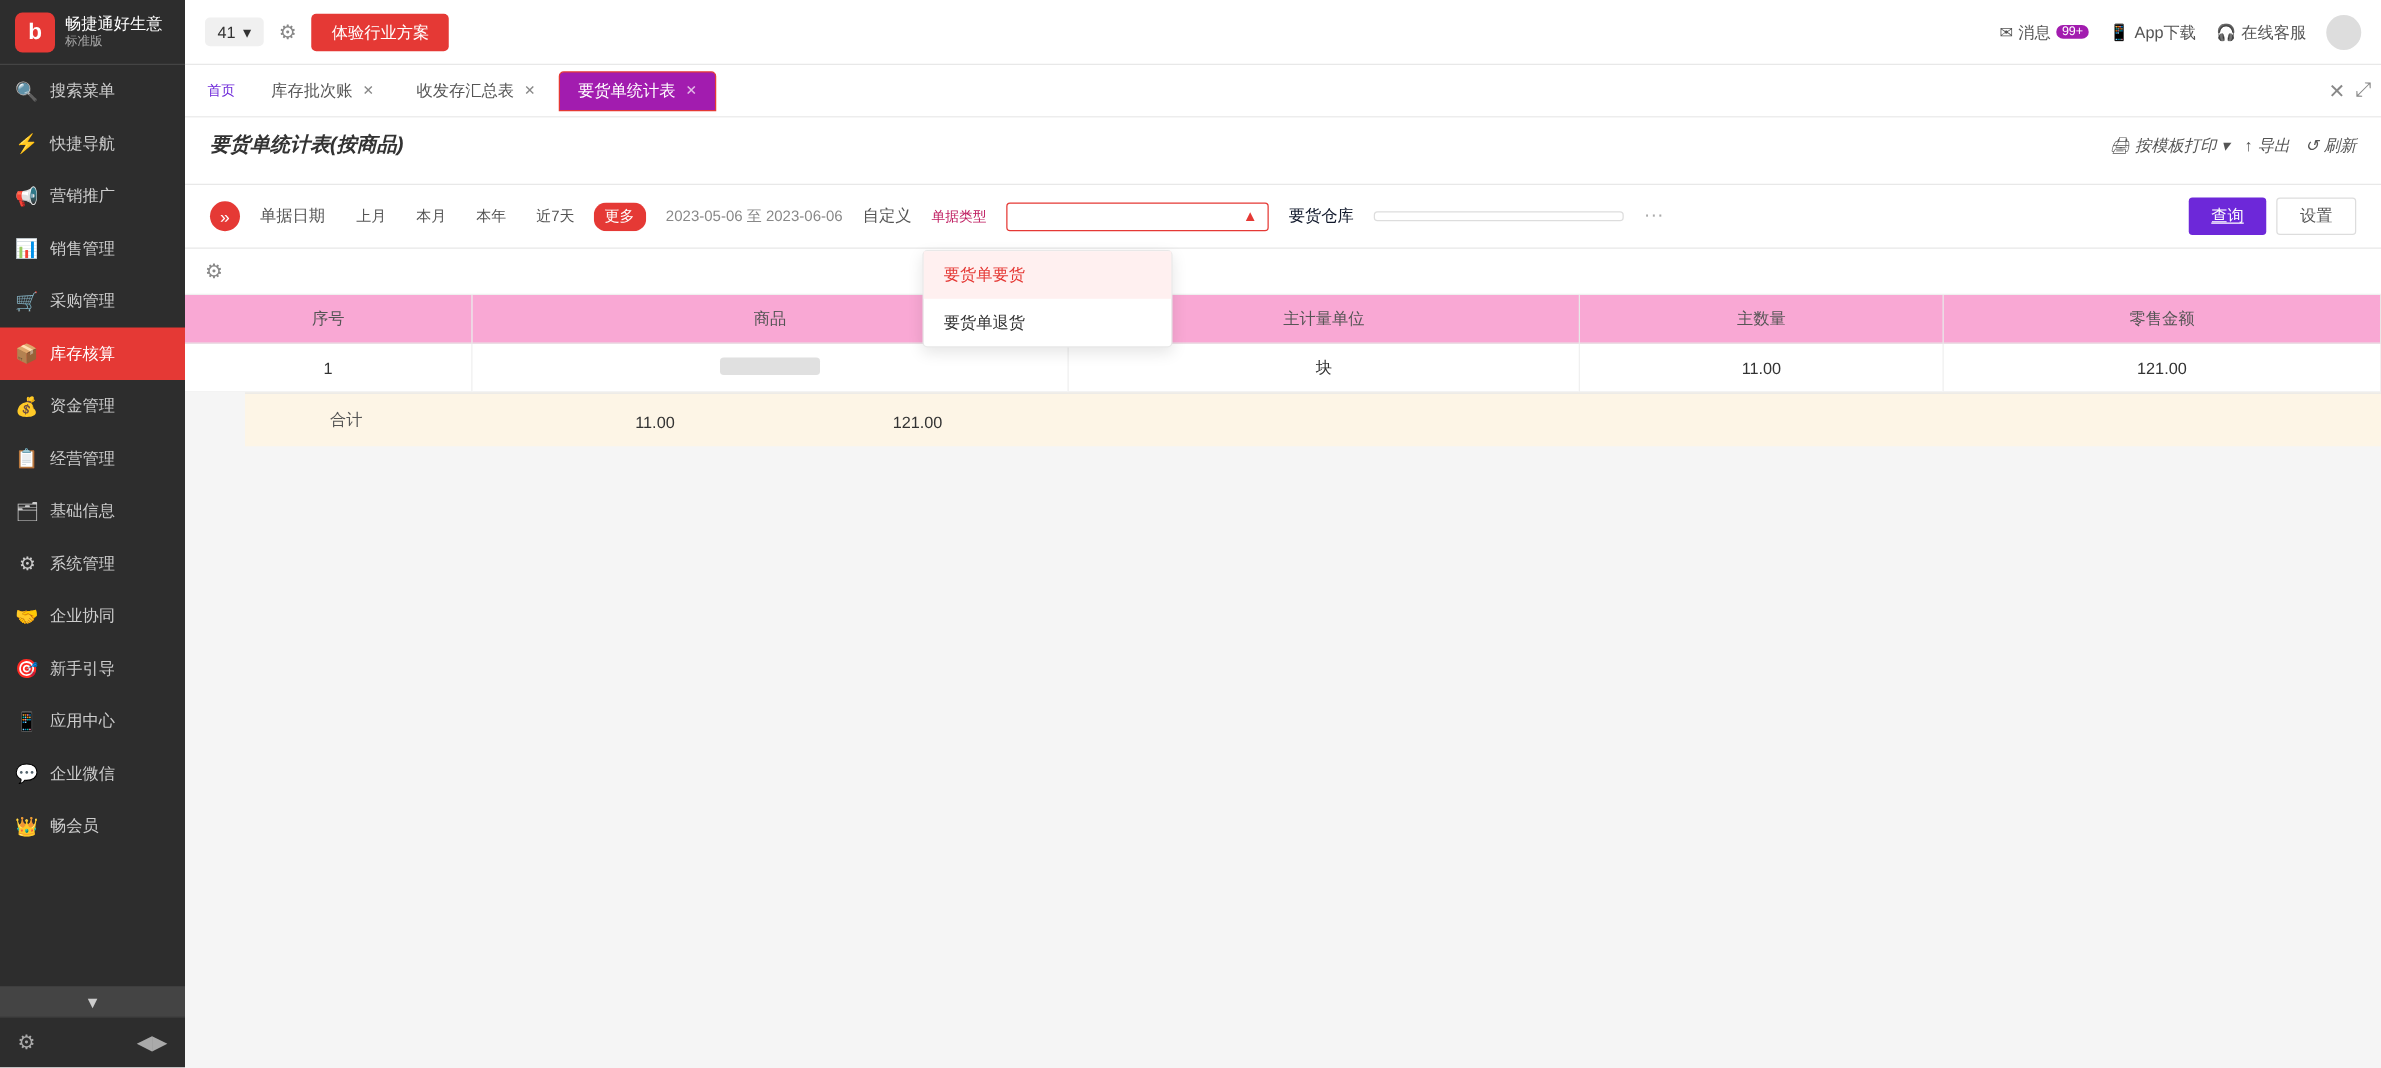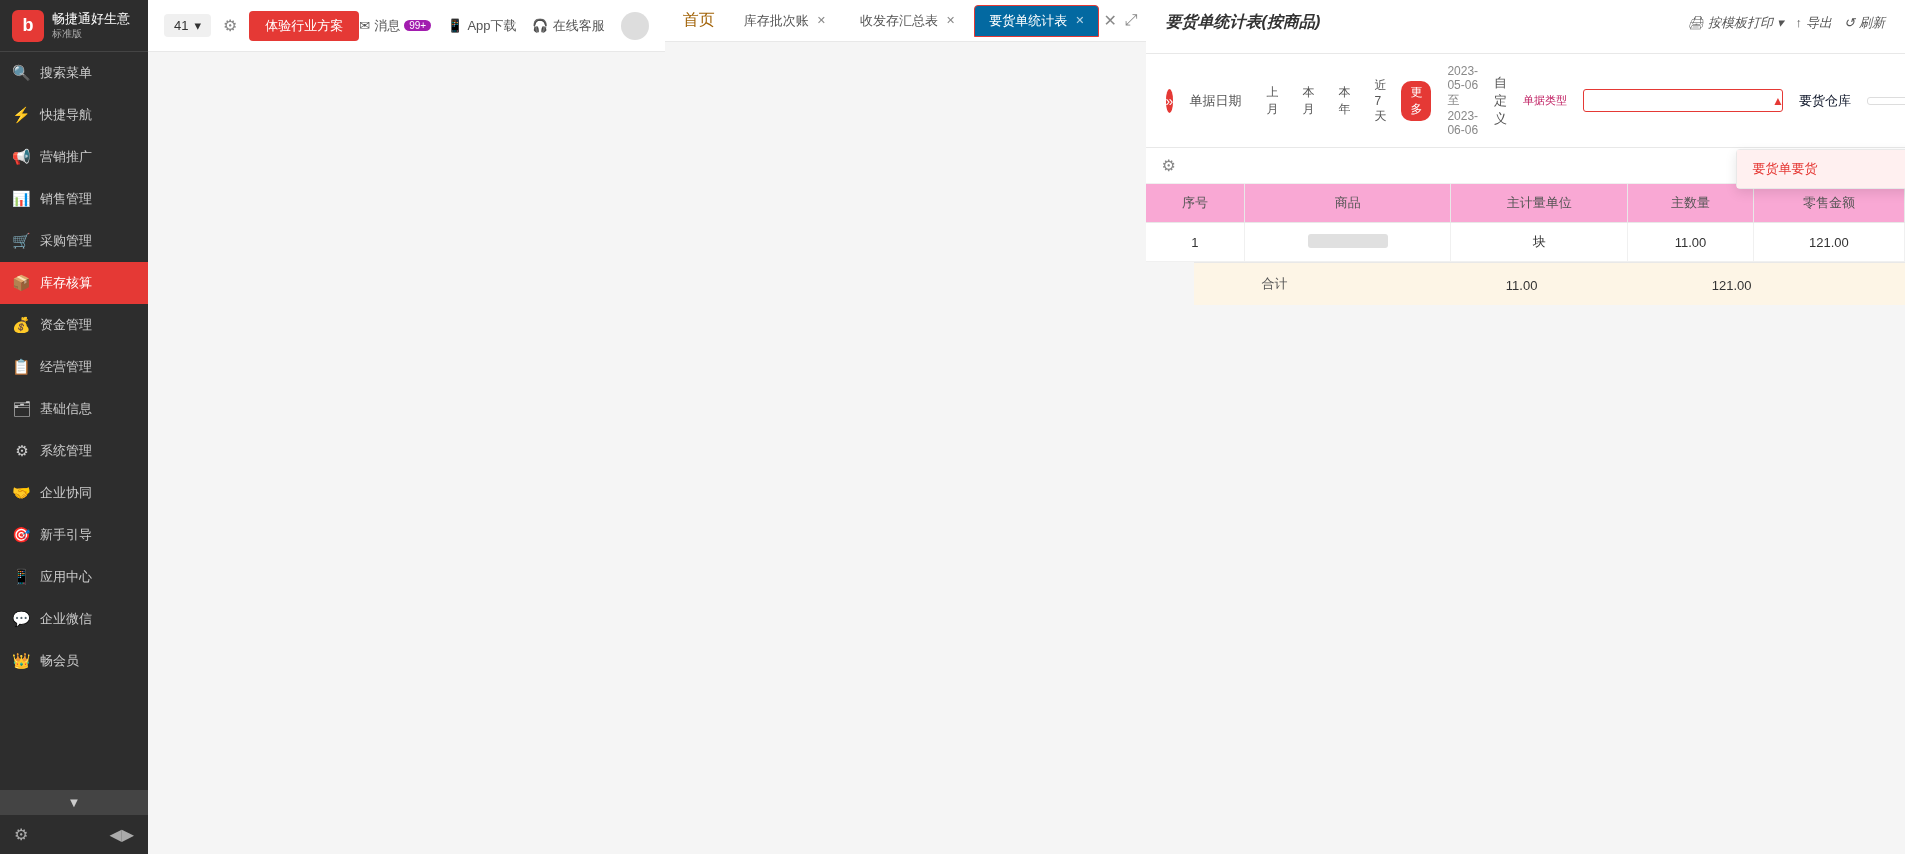--- a/index.html
+++ b/index.html
@@ -52,20 +52,21 @@
 
     .sidebar-scroll-btn {
       display: flex; align-items: center; justify-content: center;
       background: #444; color: #ccc; height: 24px; cursor: pointer;
     }
 
     
     .main {
       flex: 1;
       display: flex;
+      flex-direction: column;
       overflow: hidden;
     }
 
     
     .topbar {
       height: 52px;
       background: #fff;
       display: flex;
       align-items: center;
       padding: 0 16px;
@@ -99,22 +100,22 @@
     }
     .tab {
       display: flex; align-items: center; gap: 4px;
       padding: 6px 14px;
       border-radius: 4px 4px 0 0;
       cursor: pointer;
       font-size: 13px;
       color: #555;
       border: 1px solid transparent;
     }
-    .tab.active { background: #0369a1; color: #fff; border-color: #e53935; }
-    .tab-home { color: #a16207; font-size: 16px; cursor: pointer; padding: 6px 10px; }
+    .tab.active { background: #a21caf; color: #fff; border-color: #e53935; }
+    .tab-home { color: #6d28d9; font-size: 11px; cursor: pointer; padding: 6px 10px; }
     .tab-close { font-size: 11px; opacity: 0.7; cursor: pointer; margin-left: 4px; }
     .tab-actions { margin-left: auto; display: flex; gap: 8px; color: #888; font-size: 16px; }
 
     
     .content {
       flex: 1;
       overflow-y: auto;
       background: #f5f5f5;
       padding: 0;
     }
@@ -443,20 +444,21 @@
       </div>
       <span class="filter-more-btn">···</span>
 
       <div class="filter-actions">
         <button class="btn-query">查询</button>
         <button class="btn-settings">设置</button>
       </div>
 
       <div class="dropdown-menu">
         <div class="dropdown-item selected">要货单要货</div>
+        <div class="dropdown-item">要货单退货</div>
       </div>
     </div>
 
     <div class="table-container">
       <div class="table-toolbar">
         <span class="settings-icon-cell">⚙</span>
       </div>
       <table>
         <thead>
           <tr>

